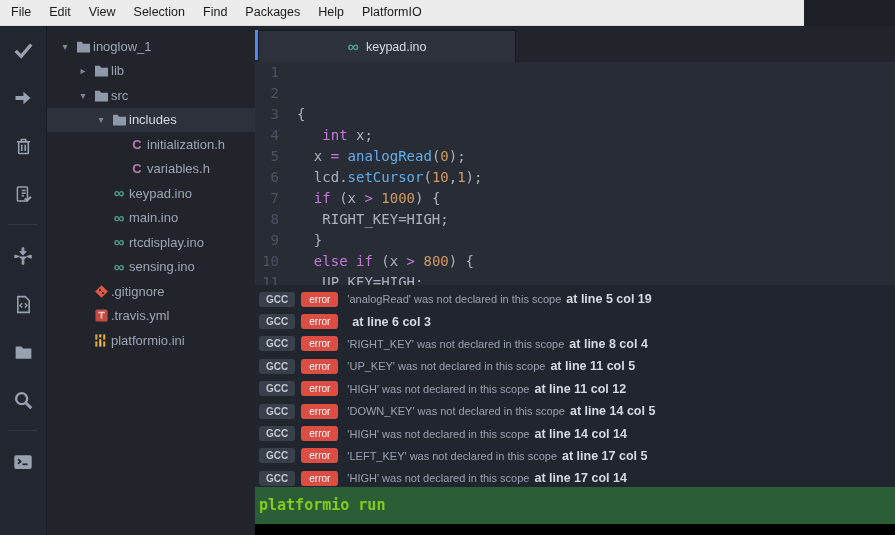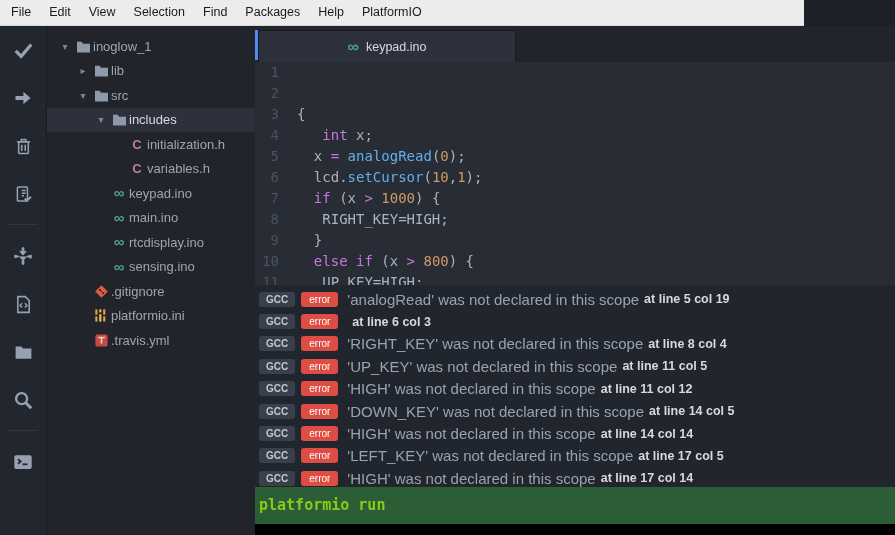--- a/index.html
+++ b/index.html
@@ -52,21 +52,21 @@
   .fn  { color:#61afef; }
   .num { color:#d19a66; }
   .t   { color:#abb2bf; }
 
   .errors { height:202px; background:#21262e; flex:none; overflow:hidden; padding-top:3px; }
   .err-row { height:22.4px; display:flex; align-items:center; padding-left:4px; cursor:pointer; white-space:nowrap; }
   .badge-tool { background:#3a404b; color:#c2c8d2; font-size:10px; font-weight:bold;
                 padding:2px 7px; border-radius:3px; margin-right:6px; }
   .badge-sev  { background:#dd4d44; color:#ffffff; font-size:10px;
                 padding:2px 8px; border-radius:3px; margin-right:9px; }
-  .err-msg { font-size:15px; color:#9aa2b1; }
+  .err-msg { font-size:11px; color:#9aa2b1; }
   .err-loc { font-size:12.5px; color:#d5d9e0; font-weight:bold; margin-left:5px; }
 
   .terminal { height:37px; background:#2b5e37; flex:none; padding:9px 0 0 4px;
               font-family:"DejaVu Sans Mono", monospace; font-size:15px; font-weight:bold;
               color:#84cc16; cursor:text; }
   .blackbar { height:11px; background:#000000; flex:none; }
 </style>
 </head>
 <body>
 
@@ -246,48 +246,48 @@
       <span class="chev"></span>
       <span class="tree-ico">
         <svg width="15" height="15" viewBox="0 0 16 16">
           <rect x="3.2" y="3.2" width="9.6" height="9.6" fill="#dd5a44" transform="rotate(45 8 8)"></rect>
           <circle cx="6.3" cy="6.3" r="1" fill="#2a1310"></circle>
           <circle cx="9.7" cy="9.7" r="1" fill="#2a1310"></circle>
           <path d="M6.8 6.8l2.4 2.4" stroke="#2a1310" stroke-width="1"></path>
         </svg>
       </span>
       <span>.gitignore</span>
+    </div>
+    <div class="tree-row" style="padding-left: 28px;">
+      <span class="chev"></span>
+      <span class="tree-ico">
+        <svg width="15" height="15" viewBox="0 0 16 16">
+          <rect x="1.5" y="1.5" width="13" height="13" rx="2" fill="#c54a42"></rect>
+          <path d="M4.5 4.8h7M8 4.8v6.5" stroke="#eccfcb" stroke-width="1.7"></path>
+        </svg>
+      </span>
+      <span>.travis.yml</span>
     </div>
     <div class="tree-row" style="padding-left: 28px;">
       <span class="chev"></span>
       <span class="tree-ico">
         <svg width="14" height="15" viewBox="0 0 16 16">
           <g fill="#e9a33b">
             <rect x="1.5" y="1" width="2.4" height="6"></rect>
             <rect x="1.5" y="9" width="2.4" height="6"></rect>
             <rect x="10.5" y="1" width="2.4" height="6"></rect>
             <rect x="10.5" y="9" width="2.4" height="6"></rect>
           </g>
           <g fill="#f2c24d">
             <rect x="6" y="1" width="2.4" height="3.5"></rect>
             <rect x="6" y="6.5" width="2.4" height="8.5"></rect>
           </g>
         </svg>
       </span>
       <span>platformio.ini</span>
-    </div>
-    <div class="tree-row" style="padding-left: 28px;">
-      <span class="chev"></span>
-      <span class="tree-ico">
-        <svg width="15" height="15" viewBox="0 0 16 16">
-          <rect x="1.5" y="1.5" width="13" height="13" rx="2" fill="#c54a42"></rect>
-          <path d="M4.5 4.8h7M8 4.8v6.5" stroke="#eccfcb" stroke-width="1.7"></path>
-        </svg>
-      </span>
-      <span>.travis.yml</span>
     </div>
   </div>
 
 <div class="main">
   <div class="tabbar">
     <div class="pane-indicator"></div>
     <div class="tab">
       <span class="ino-glyph">∞</span>
       <span>keypad.ino</span>
     </div>

